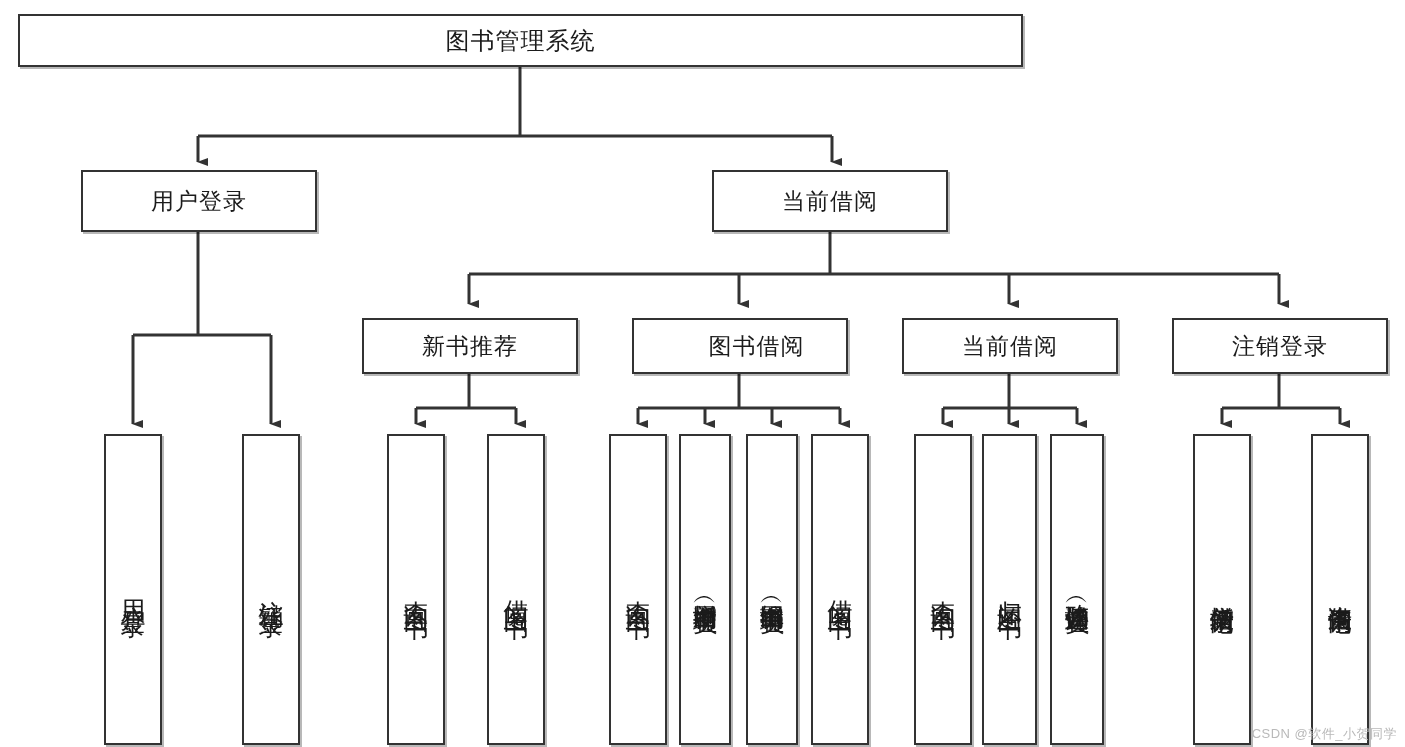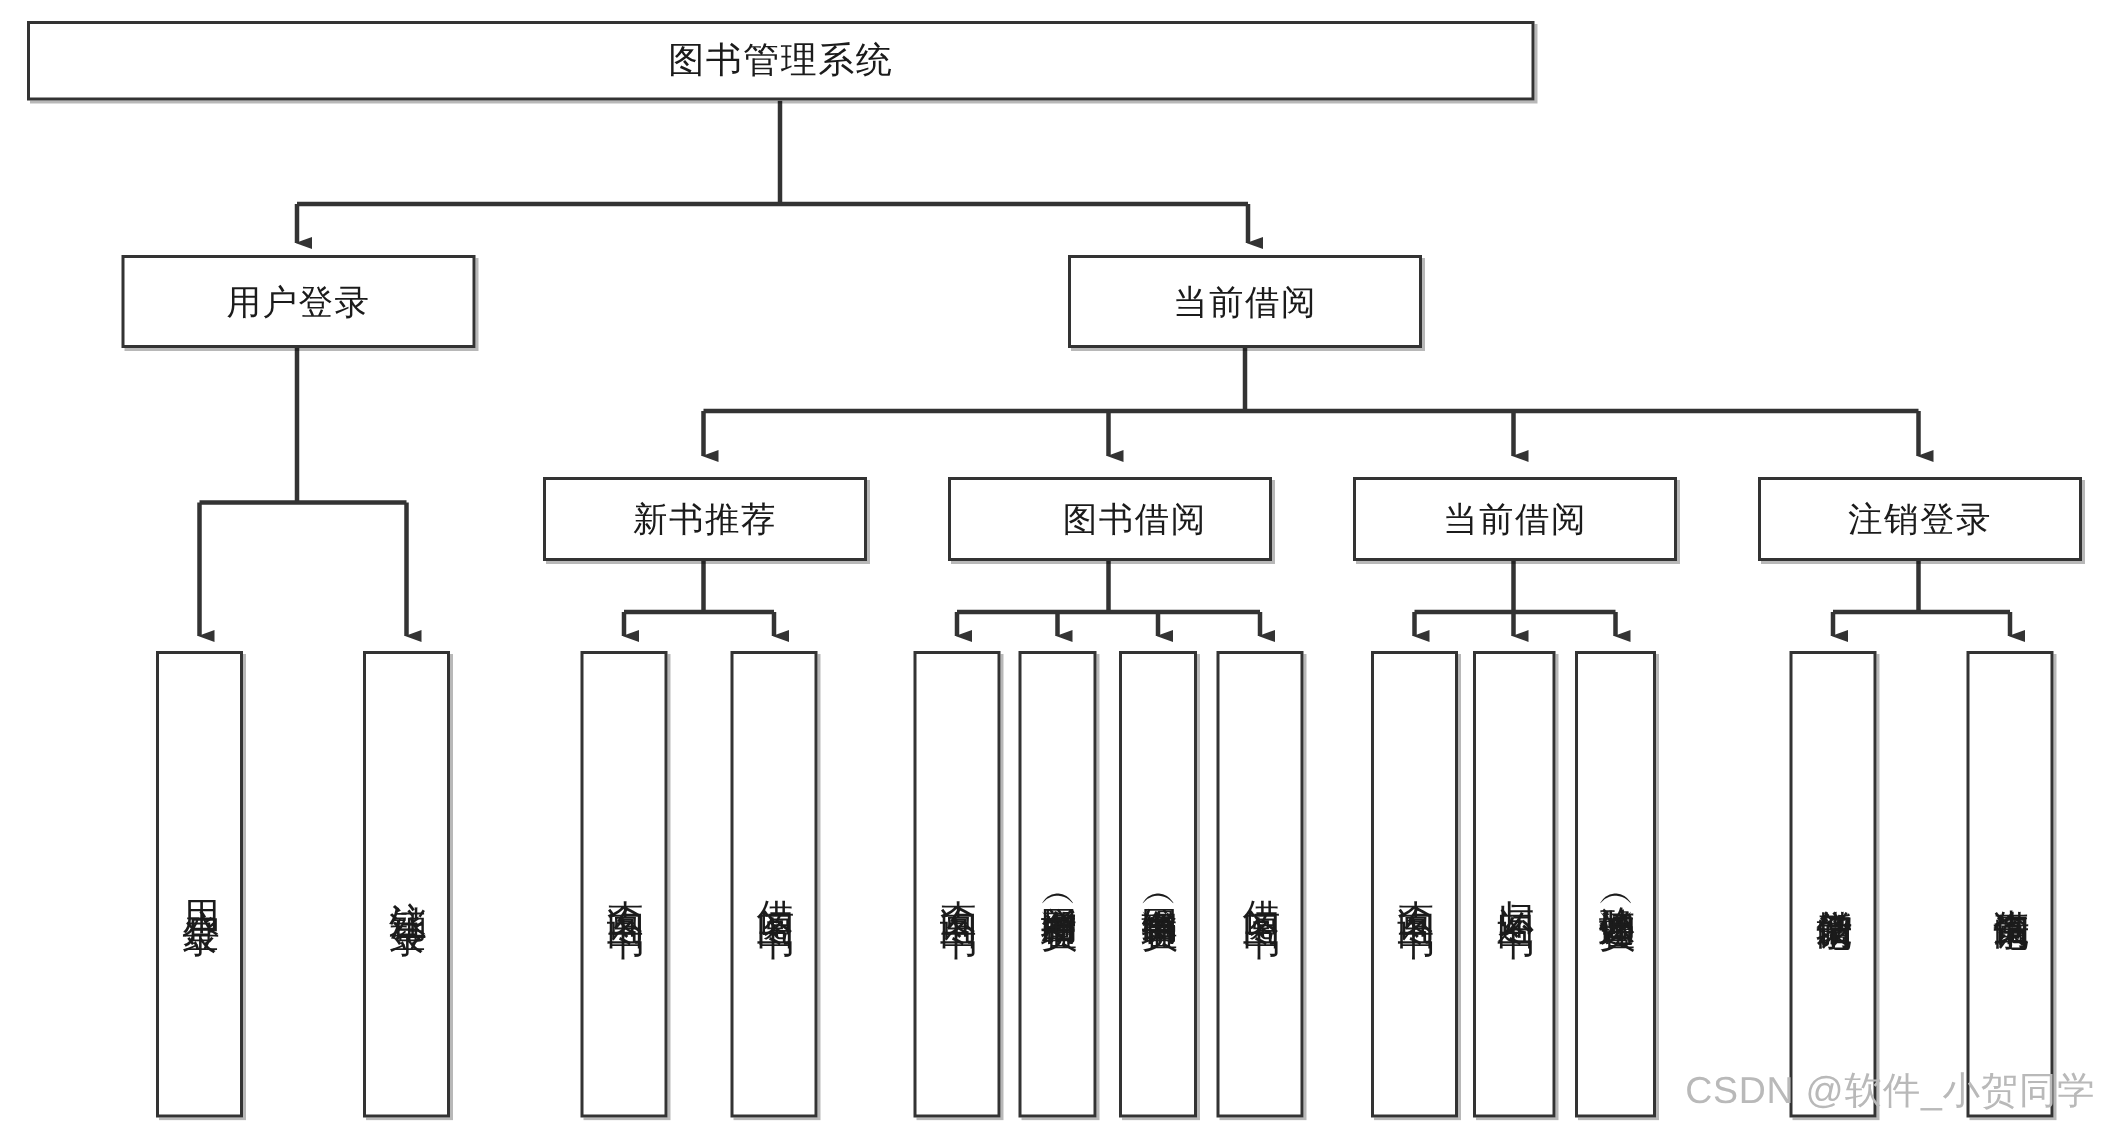--- a/index.html
+++ b/index.html
@@ -67,21 +67,21 @@
     white-space: nowrap;
   }
   .node.vert.tight .lbl {
     font-size: 24px;
     letter-spacing: 1px;
   }
   .watermark {
     position: absolute;
     right: 8px;
     bottom: 4px;
-    font-size: 25px;
+    font-size: 13px;
     color: #b9b9b9;
     white-space: nowrap;
     z-index: 5;
     letter-spacing: 0.5px;
   }
 </style>
 </head>
 <body>
 
 <div id="canvas">

